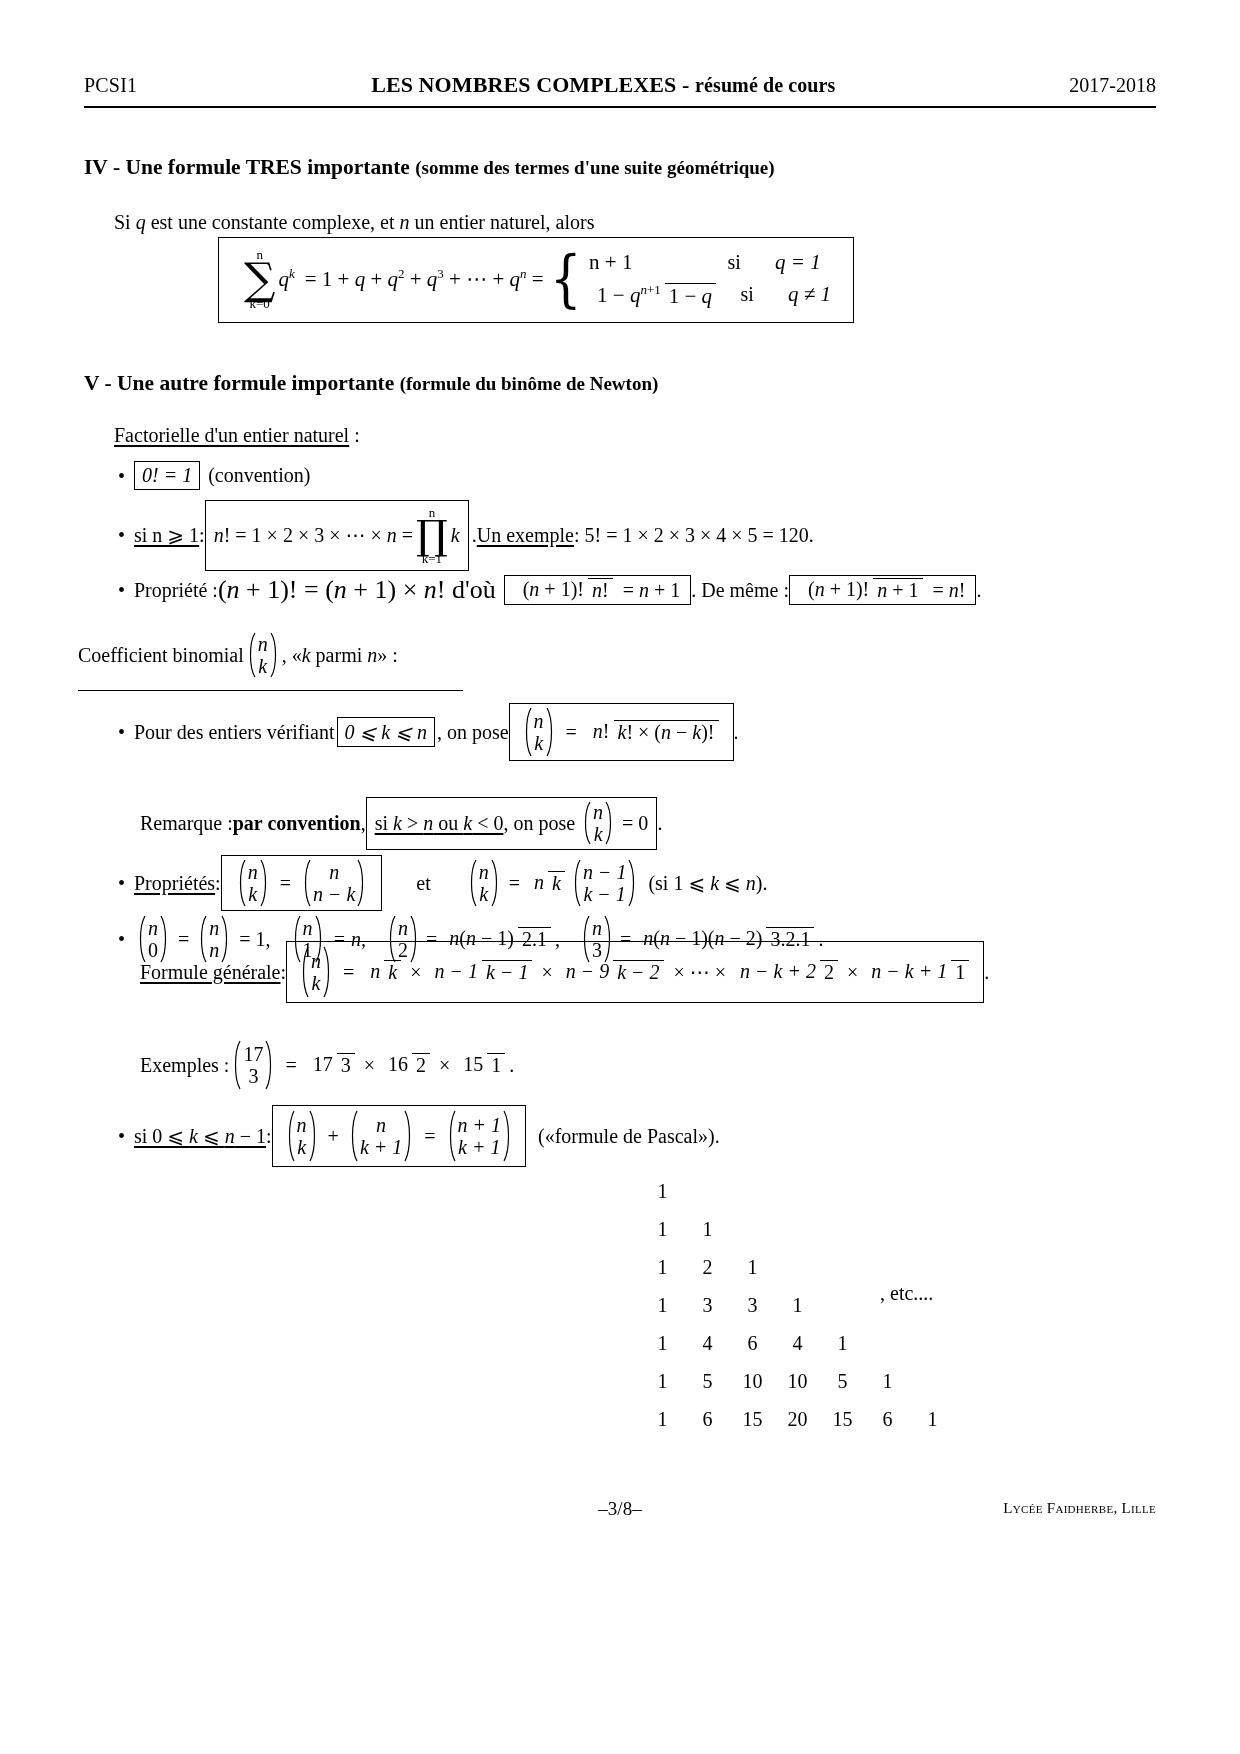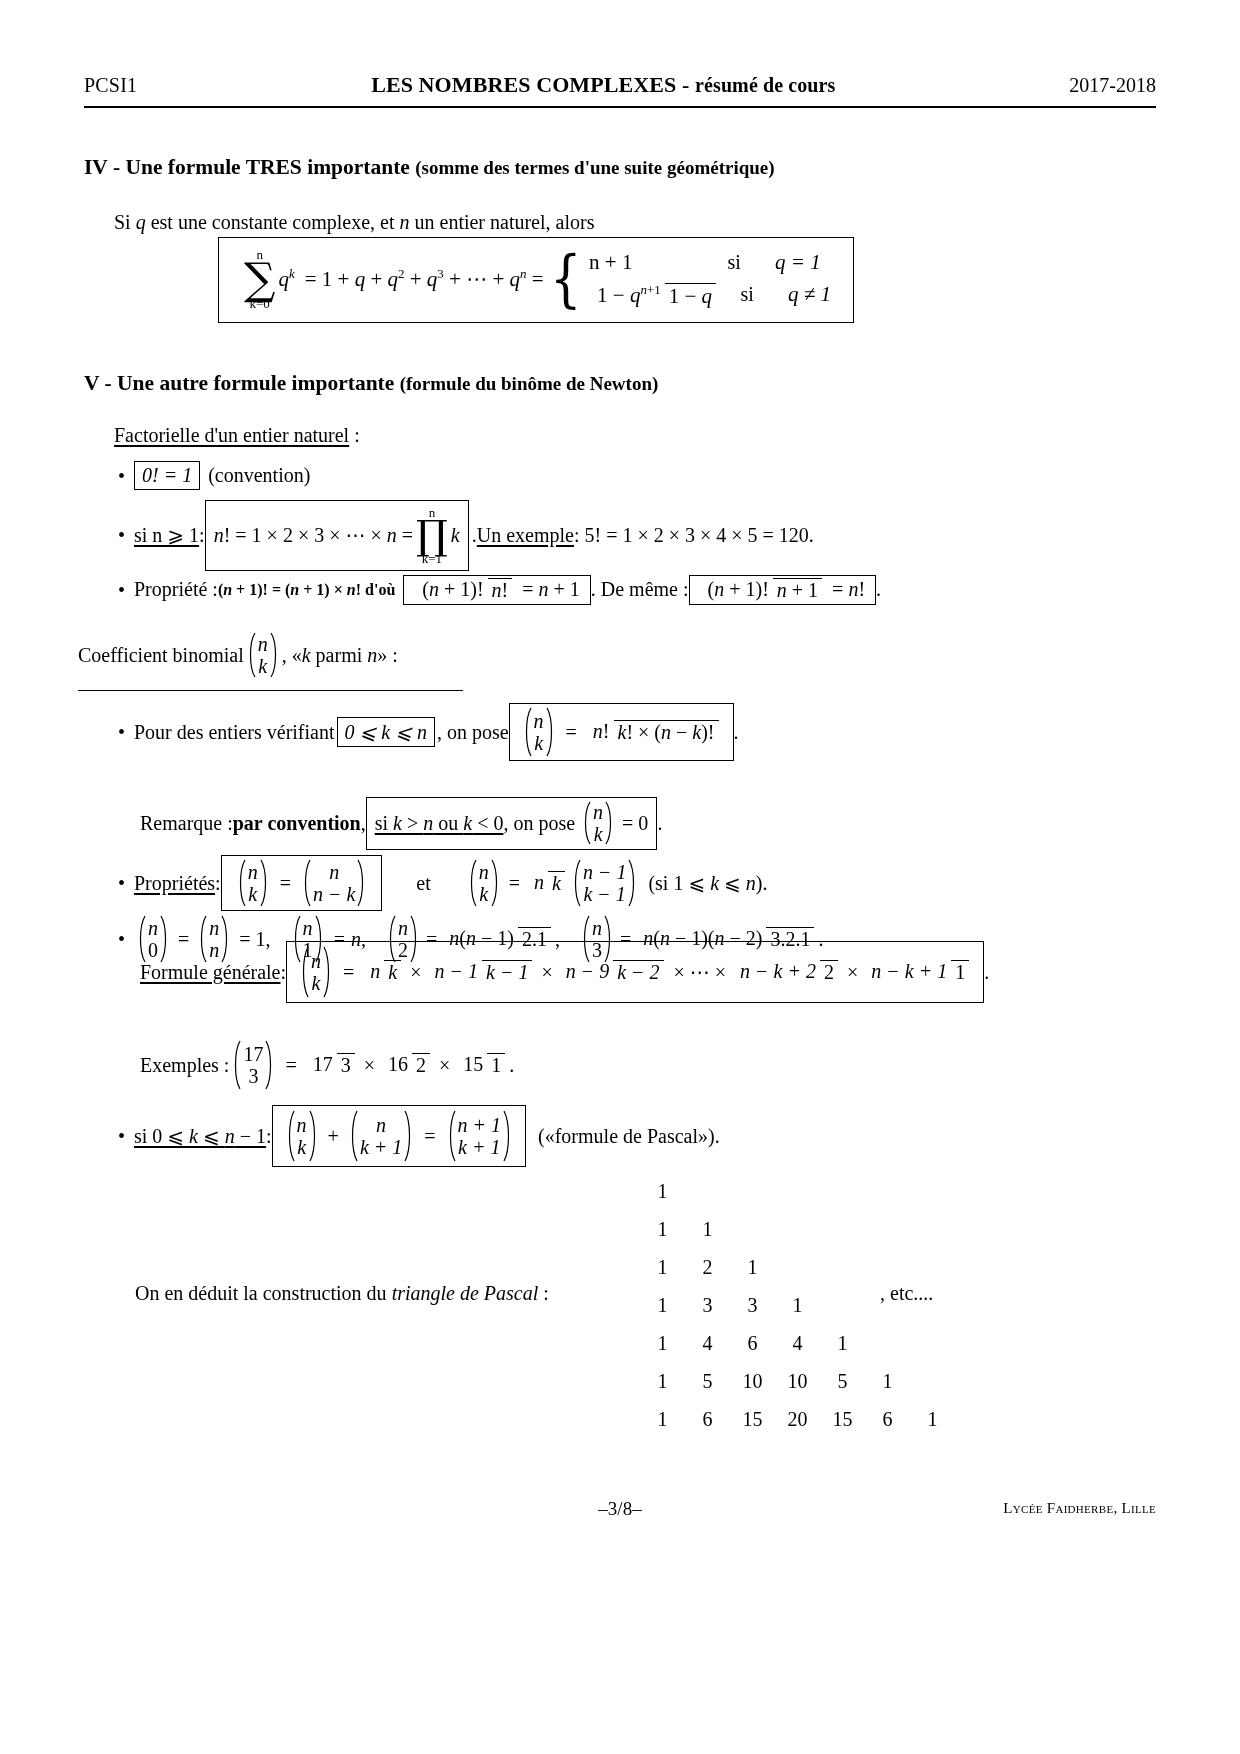--- a/index.html
+++ b/index.html
@@ -188,21 +188,21 @@
       <span class="it" style="font-size:20px;">k</span>
     </span>
     <span style="font-size:20px; margin-left:3px;">. </span>
     <span class="ul" style="font-size:20px;">Un exemple</span>
     <span style="font-size:20px;"> : 5! = 1 × 2 × 3 × 4 × 5 = 120.</span>
   </div>
 
   <div class="blk row" style="left:118px; top:575px; align-items:center;">
     <span class="bullet">•</span>
     <span style="font-size:20px;">Propriété : </span>
-    <span style="font-size:16px;font-weight:bold;">
+    <span style="font-size:26px;">
       (<span class="it">n</span> + 1)! = (<span class="it">n</span> + 1) × <span class="it">n</span>! d'où
     </span>
     <span class="boxbig" style="padding:2px 10px; margin-left:8px;">
       <span class="frac" style="font-size:20px;">
         <span class="num">(<span class="it">n</span> + 1)!</span>
         <span class="den"><span class="it">n</span>!</span>
       </span>
       <span style="font-size:20px; margin-left:6px;">= <span class="it">n</span> + 1</span>
     </span>
     <span style="font-size:20px;">. De même : </span>
@@ -623,23 +623,20 @@
         <span class="par">
             <svg width="11" height="52" viewBox="0 0 11 52">
               <path d="M2 1 C8 12, 8 40, 2 51" stroke="#000" stroke-width="1.2" fill="none"></path>
             </svg>
           </span>
       </span>
     </span>
     <span style="font-size:20px; margin-left:12px;">(«formule de Pascal»).</span>
   </div>
 
-  <div class="blk body-txt" style="left:135px; top:1282px;">
-    <span>On en déduit la construction du </span><span class="it">triangle de Pascal</span><span> :</span>
-  </div>
 
   <div class="ptri" style="left:640px; top:1172px;">
     <div class="prow">
       <span class="cell">1</span>
     </div>
     <div class="prow">
       <span class="cell">1</span>
       <span class="cell">1</span>
     </div>
     <div class="prow">

